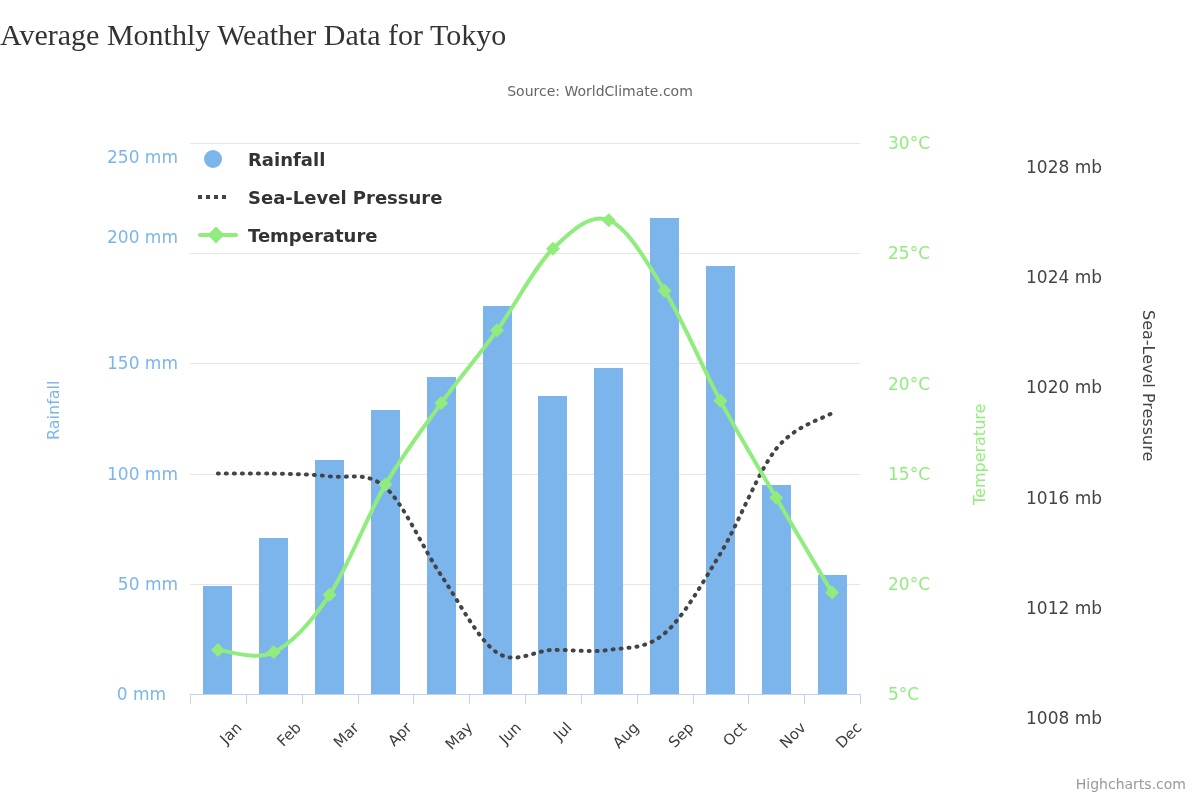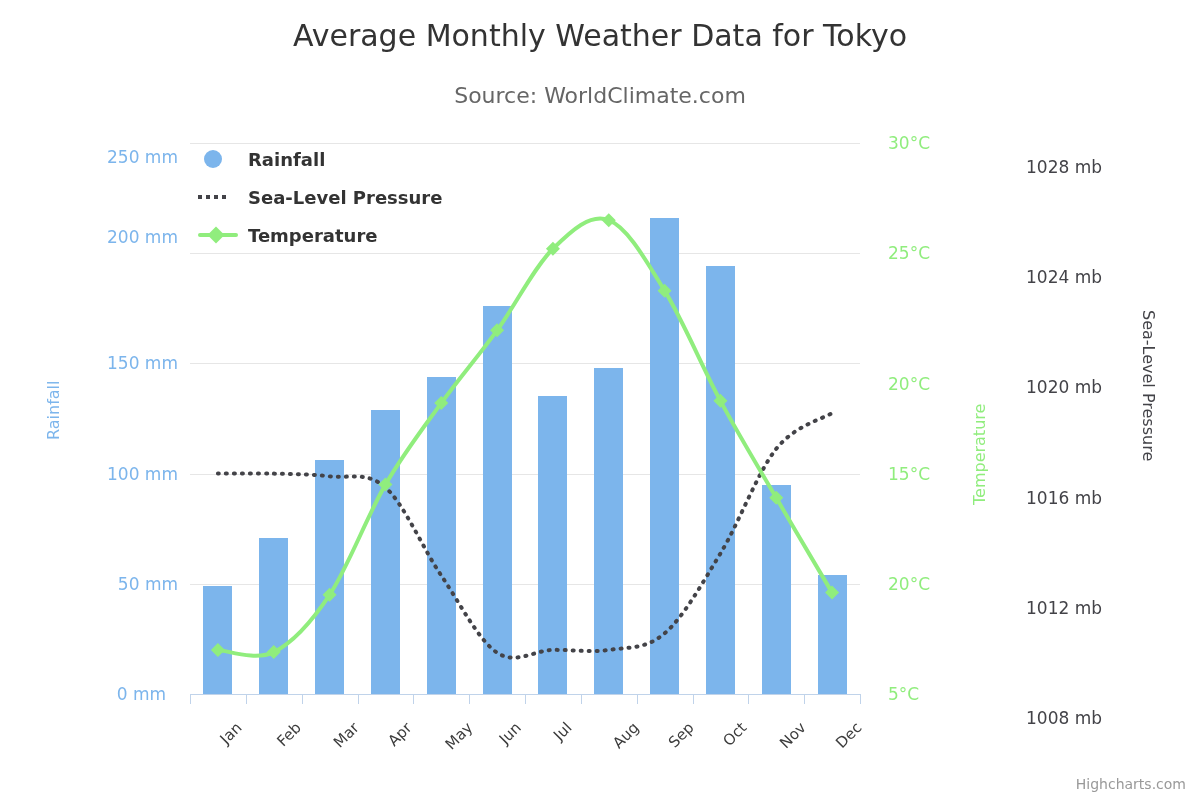--- a/index.html
+++ b/index.html
@@ -4,26 +4,26 @@
 <style>
   html,body{margin:0;padding:0;}
   body{
     width:1200px;height:800px;background:#ffffff;
     font-family:"DejaVu Sans","Liberation Sans",sans-serif;
     position:relative;overflow:hidden;
   }
   #chart{position:absolute;left:0;top:0;width:1200px;height:800px;}
 
   .title{
-    position:absolute;left:0;top:18px;width:1200px;text-align:center;
-    font-size:30px;color:#333333;letter-spacing:0px;
+    position:absolute;left:0;top:18px;width:1200px;text-align:left;
+    font-size:30px;color:#333333;letter-spacing:0px;font-family:Liberation Serif, serif;
   }
   .subtitle{
     position:absolute;left:0;top:83px;width:1200px;text-align:center;
-    font-size:22px;color:#666666;
+    font-size:14px;color:#666666;
   }
   .credits{
     position:absolute;right:14px;bottom:8px;font-size:14px;color:#999999;
   }
 
   
   .plot{position:absolute;left:190px;top:143px;width:670px;height:551px;}
 
   .gridline{position:absolute;left:0;width:670px;height:1px;background:#e6e6e6;}
   .baseline{position:absolute;left:0;top:551px;width:670px;height:1px;background:#c0d3ea;}

